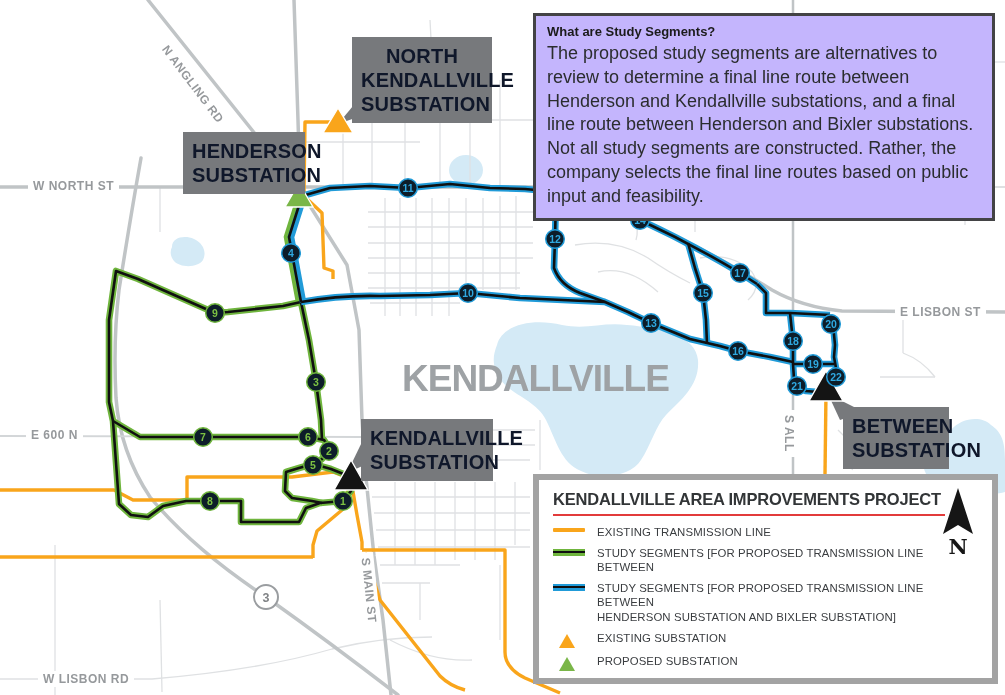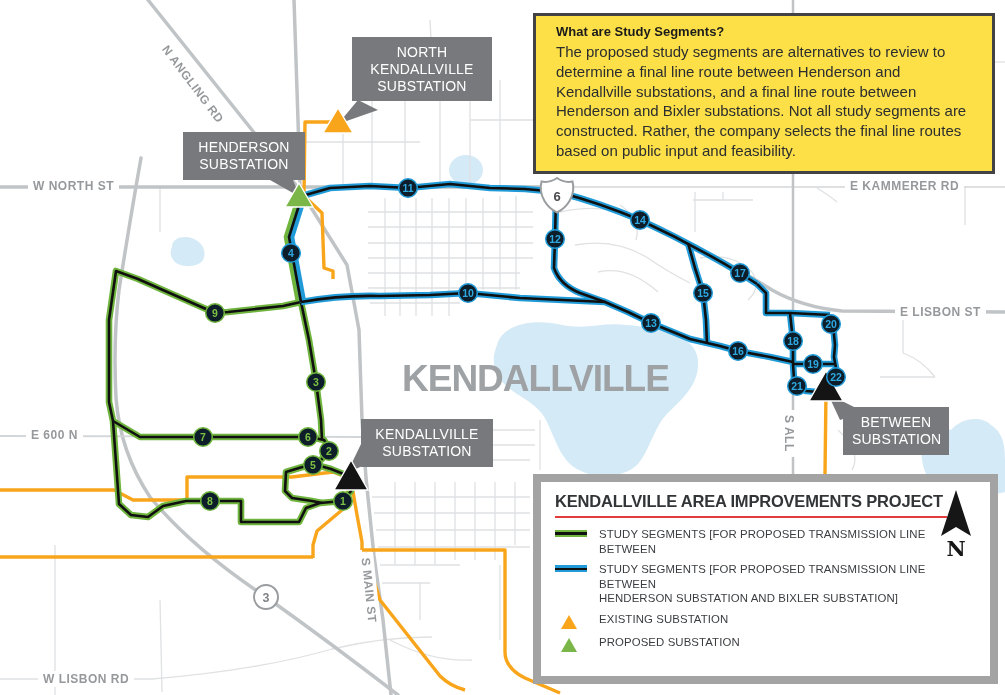--- a/index.html
+++ b/index.html
@@ -8,33 +8,33 @@
   #mapsvg{position:absolute;left:0;top:0;}
 
   
   .roadlabel{position:absolute;background:#fff;color:#96999C;font-weight:bold;
              font-size:12px;letter-spacing:.5px;padding:1px 5px;white-space:nowrap;}
   .rot{transform-origin:0 0;}
   .citylabel{position:absolute;color:#9EA2A5;font-weight:bold;font-size:37px;
              letter-spacing:-1px;white-space:nowrap;}
 
   
-  .subbox{position:absolute;background:#77797C;color:#ffffff;font-weight:normal;font-size:14px;
+  .subbox{position:absolute;background:#77797C;color:#0f172a;font-weight:bold;font-size:20px;
           text-align:center;padding:7px 9px;line-height:1.2;letter-spacing:.2px;white-space:nowrap;}
   .subbox span{display:block;}
 
   
   .infobox{position:absolute;left:533px;top:13px;width:462px;box-sizing:border-box;
-           background:#fde047;border:3px solid #434345;padding:8px 12px 10px 20px;}
+           background:#c4b5fd;border:3px solid #434345;padding:8px 12px 10px 11px;}
   .infobox h3{margin:0 0 3px 0;font-size:13px;color:#1B1B1B;}
-  .infobox p{margin:0;font-size:15px;line-height:1.32;color:#2B2D2F;}
+  .infobox p{margin:0;font-size:18px;line-height:1.32;color:#2B2D2F;}
 
   
   .legend{position:absolute;left:533px;top:474px;width:465px;height:210px;box-sizing:border-box;
-          background:#fff;border:8px solid #a3a3a3;padding:10px 14px 8px 14px;}
+          background:#fff;border:6px solid #a3a3a3;padding:10px 14px 8px 14px;}
   .legend h2{margin:0;font-size:16.5px;letter-spacing:-.2px;color:#323537;}
   .legend .rule{height:2px;background:#E23B3B;width:392px;margin:5px 0 9px 0;}
   .lrow{display:flex;align-items:flex-start;margin:0 0 6px 0;}
   .lswatch{width:32px;flex:0 0 32px;margin-right:12px;margin-top:3px;}
   .lline{height:4px;border-radius:1px;}
   .lcased{height:7px;position:relative;}
   .lcased i{position:absolute;left:0;right:0;top:2.4px;height:2.2px;background:#101010;display:block;}
   .ltri{width:0;height:0;border-left:8px solid transparent;border-right:8px solid transparent;
         margin-left:6px;}
   .ltext{font-size:11.4px;line-height:1.28;color:#3A3D40;letter-spacing:.1px;}
@@ -345,20 +345,28 @@
     <h2>KENDALLVILLE AREA IMPROVEMENTS PROJECT</h2>
     <div class="rule"></div>
 
     <div class="north">
       <svg width="36" height="48" viewBox="0 0 36 48">
         <polygon points="18,0 33,46 18,37 3,46" fill="#161616"></polygon>
       </svg>
       <span class="nchar">N</span>
     </div>
 
+    <div class="lrow">
+      <div class="lswatch">
+          <div class="lline" style="background:#F9A51B;"></div>
+        </div>
+      <div class="ltext">
+          <span>EXISTING TRANSMISSION LINE</span>
+        </div>
+    </div>
 
     <div class="lrow">
       <div class="lswatch">
           <div class="lcased" style="background:#6FB53D;">
             <i></i>
           </div>
         </div>
       <div class="ltext">
         <span>STUDY SEGMENTS [FOR PROPOSED TRANSMISSION LINE BETWEEN</span>
       </div>

